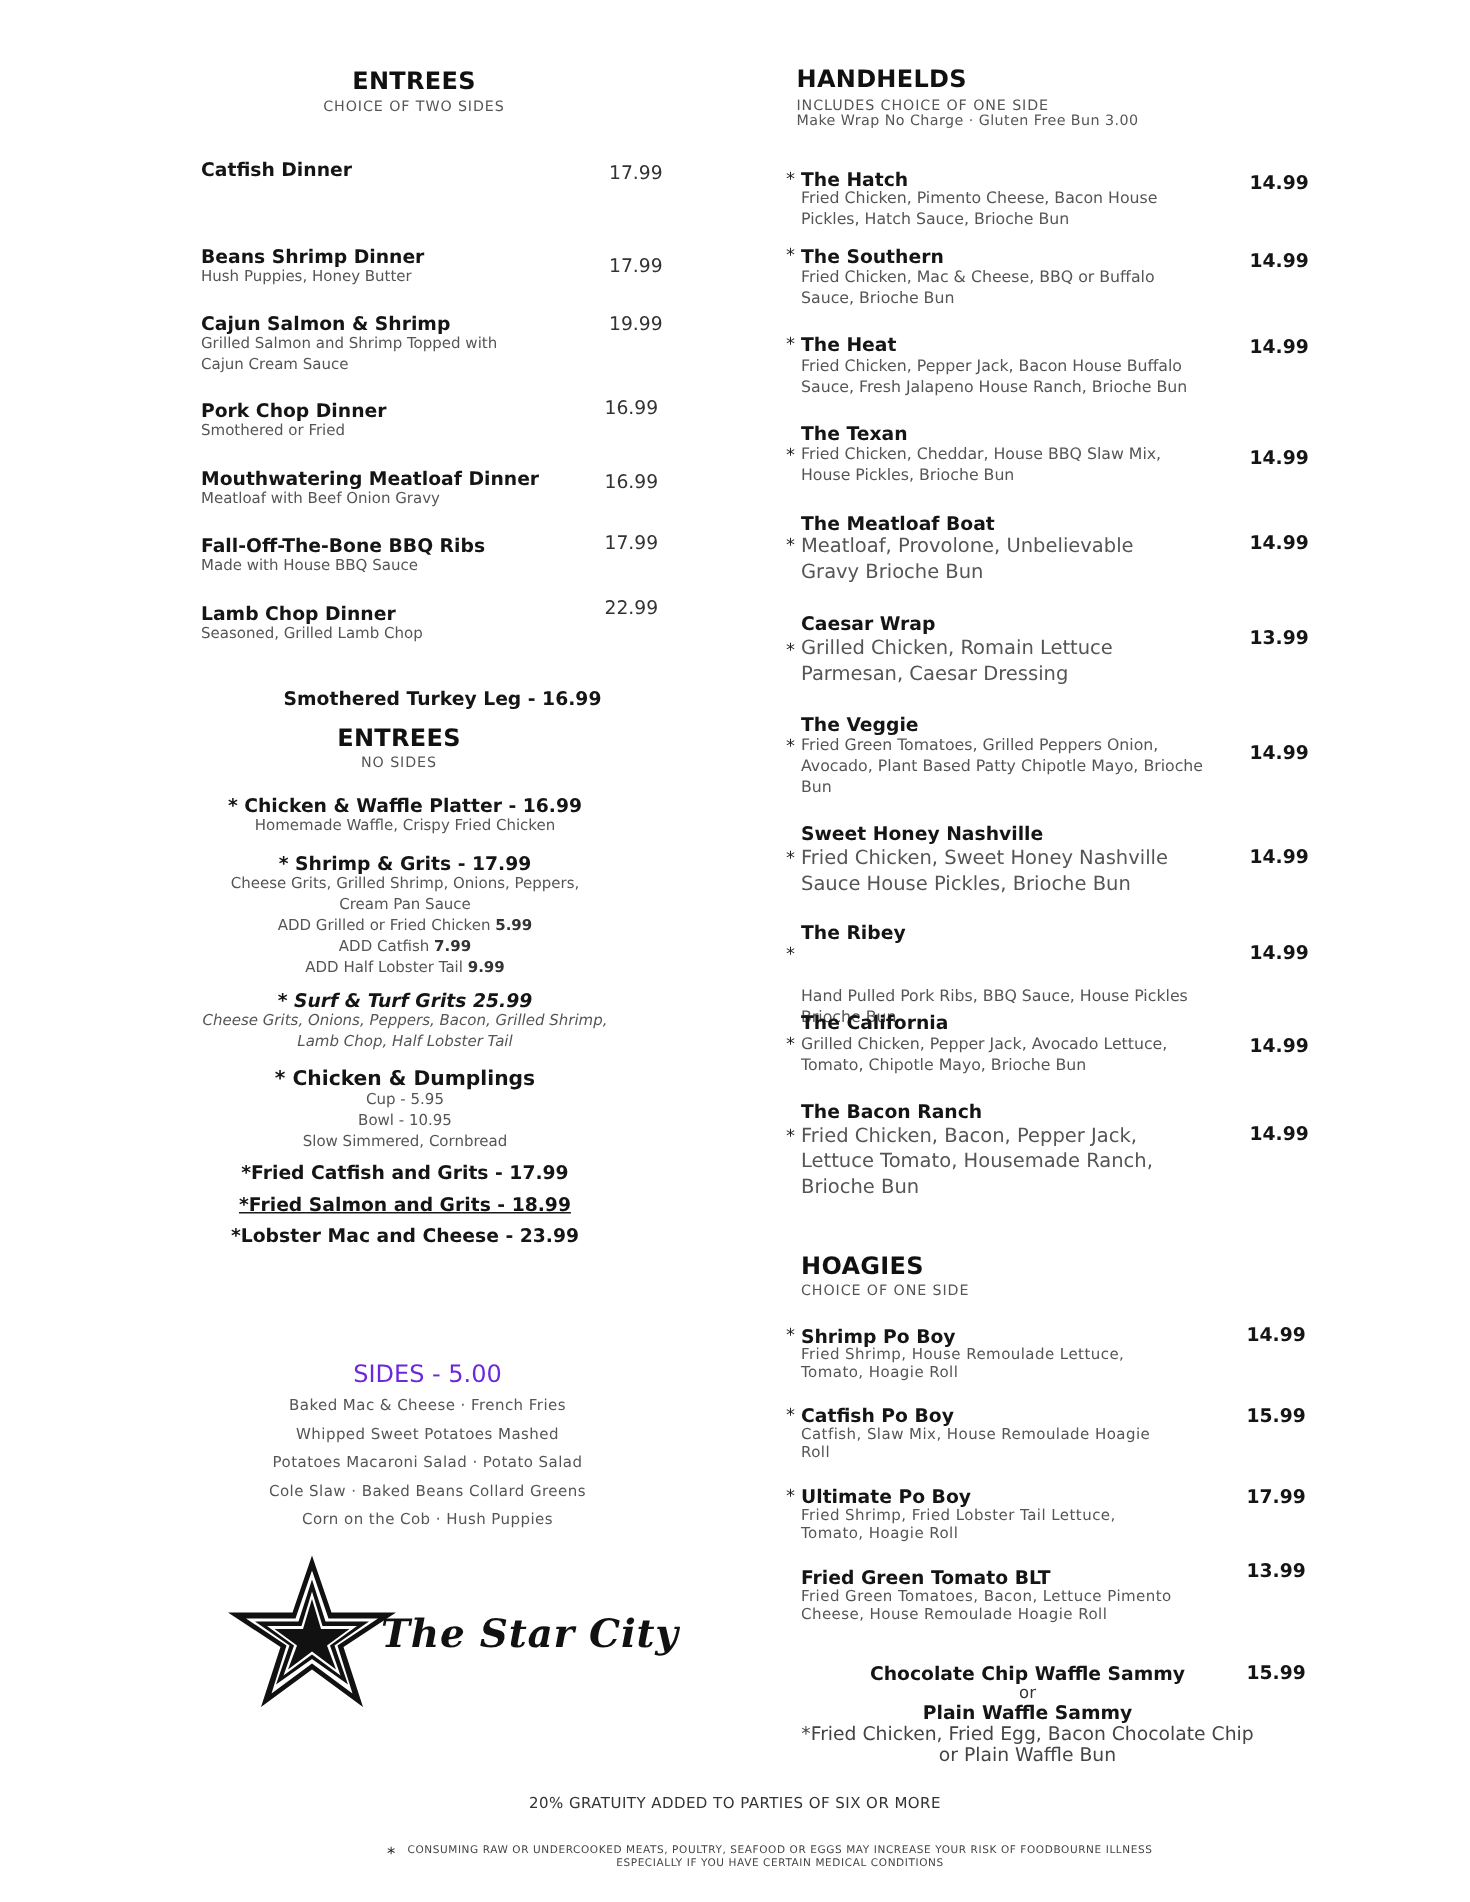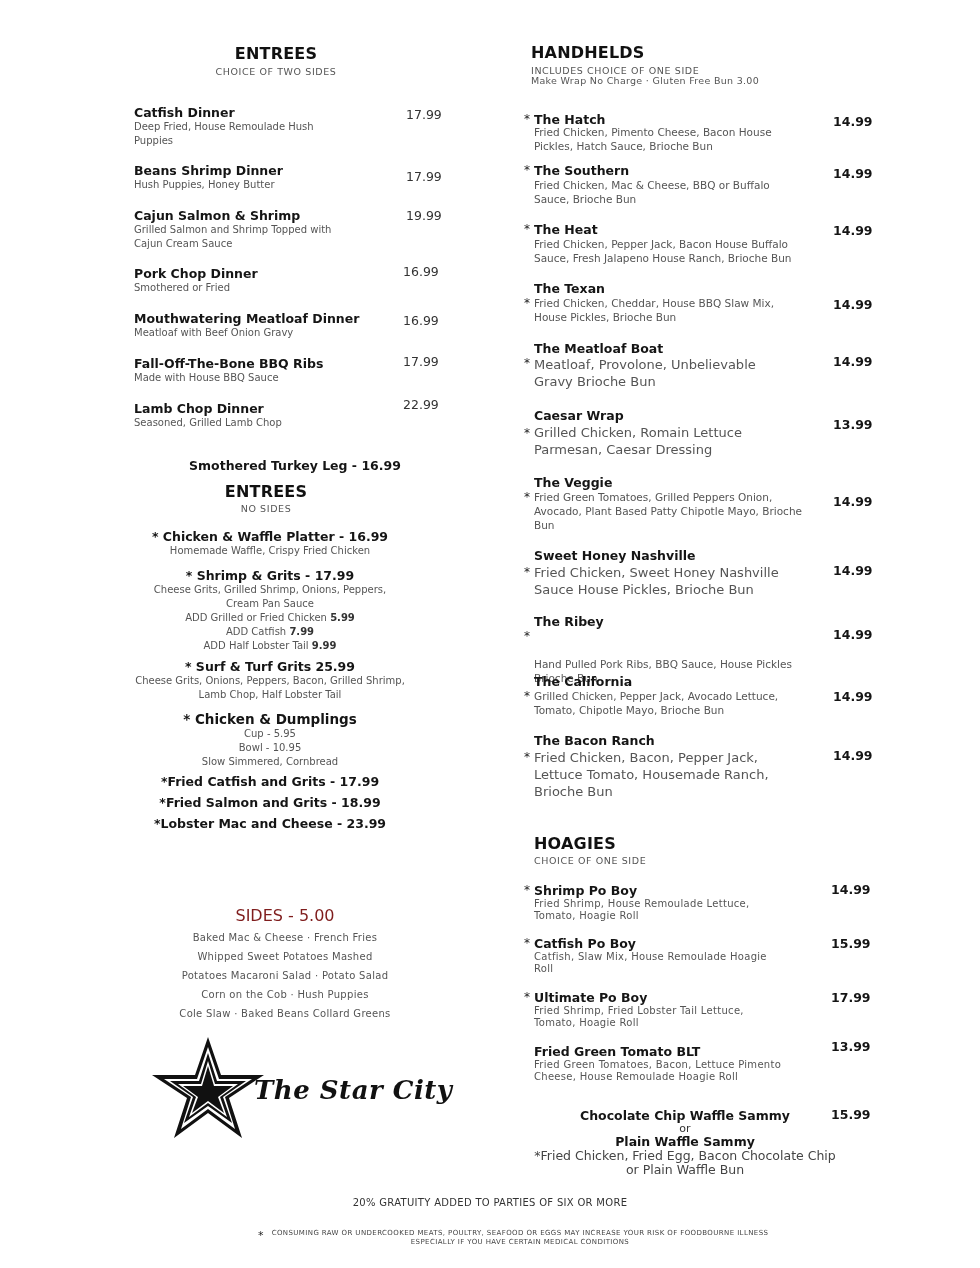--- a/index.html
+++ b/index.html
@@ -24,35 +24,34 @@
   .c-desc b { color: #333; }
 
   
   .r-item { position: absolute; left: 524px; width: 350px; }
   .r-star { position: absolute; left: 0; font-size: 12px; color: #222; }
   .r-name { position: absolute; left: 10px; font-weight: bold; font-size: 12.5px; color: #151515; white-space: nowrap; }
   .r-desc { position: absolute; left: 10px; width: 275px; font-size: 10.5px; color: #555; line-height: 14px; }
   .r-desc.big { font-size: 13px; line-height: 17px; width: 285px; }
   .r-price { position: absolute; left: 309px; font-weight: bold; font-size: 12.5px; color: #151515; }
 
-  .sides-title { font-size: 16px; color: #7f1d1d; }
+  .sides-title { font-size: 16px; color: #6d28d9; }
   .sides-line { font-size: 10px; color: #555; letter-spacing: 0.3px; }
 
   .footer-g { font-size: 10px; color: #333; letter-spacing: 0.3px; }
   .footer-w { font-size: 7px; color: #444; letter-spacing: 0.4px; line-height: 9px; text-align: center; }
 </style>
 </head>
 <body>
 
 <div class="abs sec-title" style="left:0;width:552px;top:44px;text-align:center;">ENTREES</div>
 <div class="abs sec-sub" style="left:0;width:552px;top:66px;text-align:center;">CHOICE OF TWO SIDES</div>
 
 <div class="l-item" style="top:105px;">
   <div class="l-name">Catfish Dinner</div>
-  <div class="l-desc" style="width:205px;">Deep Fried, House Remoulade Hush Puppies</div>
   <div class="l-price" style="top:2px;">17.99</div>
 </div>
 <div class="l-item" style="top:163px;">
   <div class="l-name">Beans Shrimp Dinner</div>
   <div class="l-desc">Hush Puppies, Honey Butter</div>
   <div class="l-price" style="top:6px;">17.99</div>
 </div>
 <div class="l-item" style="top:208px;">
   <div class="l-name">Cajun Salmon &amp; Shrimp</div>
   <div class="l-desc" style="width:225px;">Grilled Salmon and Shrimp Topped with Cajun Cream Sauce</div>
@@ -91,50 +90,50 @@
 
 <div class="c-block" style="top:568px;">
   <div class="c-name">* Shrimp &amp; Grits - 17.99</div>
   <div class="c-desc">Cheese Grits, Grilled Shrimp, Onions, Peppers,</div>
   <div class="c-desc">Cream Pan Sauce</div>
   <div class="c-desc"><span>ADD Grilled or Fried Chicken</span> <b>5.99</b></div>
   <div class="c-desc"><span>ADD Catfish</span> <b>7.99</b></div>
   <div class="c-desc"><span>ADD Half Lobster Tail</span> <b>9.99</b></div>
 </div>
 
-<div class="c-block" style="top:659px;left:100px;width:340px;">
+<div class="c-block" style="top:659px;left:100px;width:340px;font-style:italic;">
   <div class="c-name">* Surf &amp; Turf Grits 25.99</div>
   <div class="c-desc">Cheese Grits, Onions, Peppers, Bacon, Grilled Shrimp,</div>
   <div class="c-desc">Lamb Chop, Half Lobster Tail</div>
 </div>
 
 <div class="c-block" style="top:711px;">
   <div class="c-name" style="font-size:13.5px;">* Chicken &amp; Dumplings</div>
   <div class="c-desc">Cup - 5.95</div>
   <div class="c-desc">Bowl - 10.95</div>
   <div class="c-desc">Slow Simmered, Cornbread</div>
 </div>
 
 <div class="c-block" style="top:774px;">
   <div class="c-name">*Fried Catfish and Grits - 17.99</div>
 </div>
-<div class="c-block" style="top:795px;">
+<div class="c-block" style="top:795px;text-decoration:underline;">
   <div class="c-name">*Fried Salmon and Grits - 18.99</div>
 </div>
 <div class="c-block" style="top:816px;">
   <div class="c-name">*Lobster Mac and Cheese - 23.99</div>
 </div>
 
 <div class="abs sides-title" style="left:120px;width:330px;top:906px;text-align:center;">SIDES - 5.00</div>
 <div class="abs" style="left:100px;width:370px;top:932px;text-align:center;">
   <div class="sides-line" style="height:19px;">Baked Mac &amp; Cheese · French Fries</div>
   <div class="sides-line" style="height:19px;">Whipped Sweet Potatoes Mashed</div>
   <div class="sides-line" style="height:19px;">Potatoes Macaroni Salad · Potato Salad</div>
+  <div class="sides-line" style="height:19px;">Cole Slaw · Baked Beans Collard Greens</div>
   <div class="sides-line" style="height:19px;">Corn on the Cob · Hush Puppies</div>
-  <div class="sides-line" style="height:19px;">Cole Slaw · Baked Beans Collard Greens</div>
 </div>
 
 <div class="abs" style="left:150px;top:1035px;width:260px;height:105px;">
   <svg width="116" height="105" viewBox="0 0 116 105" style="position:absolute;left:0;top:0;">
     <polygon points="58,2 71,40 114,40 79,63 92,103 58,78 24,103 37,63 2,40 45,40" fill="#111"></polygon>
     <polygon points="58,12 69,44 102,44 75,62 85,94 58,74 31,94 41,62 14,44 47,44" fill="#fff"></polygon>
     <polygon points="58,18 67,46 96,46 73,62 82,88 58,71 34,88 43,62 20,46 49,46" fill="#111"></polygon>
     <polygon points="58,26 65,49 88,49 70,62 77,82 58,68 39,82 46,62 28,49 51,49" fill="#fff"></polygon>
     <polygon points="58,31 64,51 83,51 68,62 74,78 58,66 42,78 48,62 33,51 52,51" fill="#111"></polygon>
   </svg>

